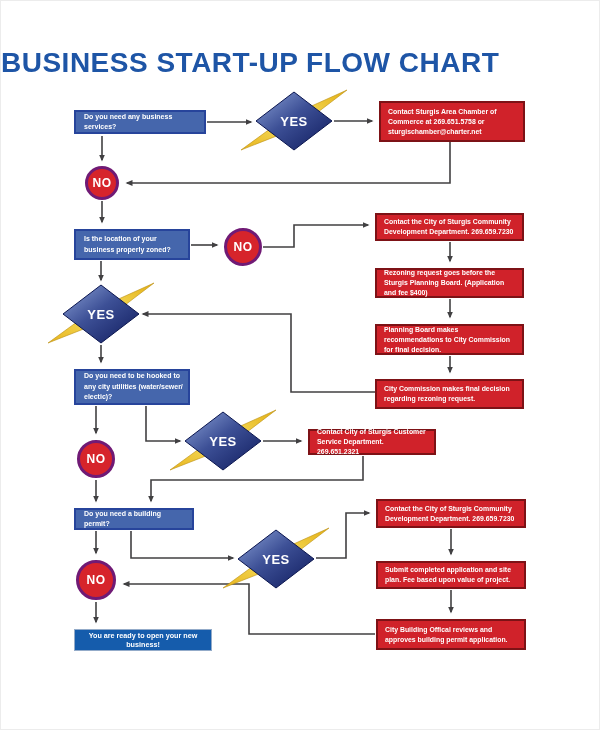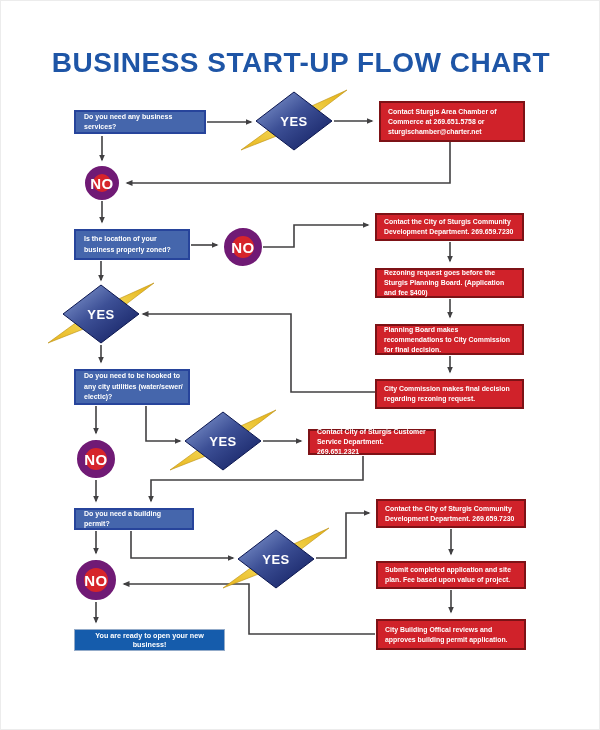--- a/index.html
+++ b/index.html
@@ -2,44 +2,44 @@
 <html><head>
 <meta charset="utf-8">
 <style>
   html,body{margin:0;padding:0;background:#fff;}
   #page{
     position:relative;width:600px;height:730px;margin:0 auto;
     background:#fff;border:1px solid #ececec;box-sizing:border-box;
     font-family:"Liberation Sans", sans-serif;overflow:hidden;
   }
   #title{
-    position:absolute;left:0;top:46px;width:600px;text-align:center;
+    position:absolute;left:0;top:46px;width:600px;text-align:left;
     font-size:28px;font-weight:bold;letter-spacing:.5px;color:#1e55a6;
   }
   #connectors{position:absolute;left:0;top:0;z-index:1;}
   .node{position:absolute;z-index:2;box-sizing:border-box;color:#fff;font-weight:bold;}
   .q{
     background:#4566ac;border:2px solid #27449b;
     font-size:7px;line-height:1.5;display:flex;align-items:center;
     padding:2px 4px 2px 8px;
   }
   .a{
     background:#d0222a;border:2px solid #7d1216;
     font-size:6.9px;line-height:1.45;display:flex;align-items:center;
     padding:2px 7px;
   }
   .final{
     background:#155cac;border:1px solid #93abc9;
     font-size:7.2px;display:flex;align-items:center;justify-content:center;
     text-align:center;padding:2px 4px;
   }
   .no{
-    background:#d6242b;border:8px solid #701a75;border-radius:50%;
+    background:#d6242b;border:3px solid #701a75;border-radius:50%;
     display:flex;align-items:center;justify-content:center;
-    font-size:15px;letter-spacing:.5px;
+    font-size:12px;letter-spacing:.5px;
   }
   .diamond{width:110px;height:70px;z-index:2;}
   .diamond svg{position:absolute;left:0;top:0;}
   .bolt{fill:url(#boltGrad);stroke:#bb8f10;stroke-width:.6;}
   .dshape{fill:url(#diamondGrad);stroke:#0b1650;stroke-width:1;}
   .dlabel{
     position:absolute;left:0;top:0;width:110px;height:70px;
     display:flex;align-items:center;justify-content:center;
     color:#fff;font-weight:bold;font-size:13px;letter-spacing:.5px;text-align:right;
   }
@@ -110,21 +110,21 @@
   </div>
 
   <div class="node q" style="left:73px;top:368px;width:116px;height:36px">
     <span>Do you need to be hooked to any city utilities (water/sewer/ electic)?</span>
   </div>
 
   <div class="node q" style="left:73px;top:507px;width:120px;height:22px">
     <span>Do you need a building permit?</span>
   </div>
 
-  <div class="node final" style="left:73px;top:628px;width:151px;height:22px">
+  <div class="node final" style="left:73px;top:628px;width:138px;height:22px">
     <span>You are ready to open your new business!</span>
   </div>
 
   <div class="node a" style="left:378px;top:100px;width:146px;height:41px">
     <span>Contact Sturgis Area Chamber of Commerce at 269.651.5758 or sturgischamber@charter.net</span>
   </div>
 
   <div class="node a" style="left:374px;top:212px;width:149px;height:28px">
     <span>Contact the City of Sturgis Community Development Department.  269.659.7230</span>
   </div>

